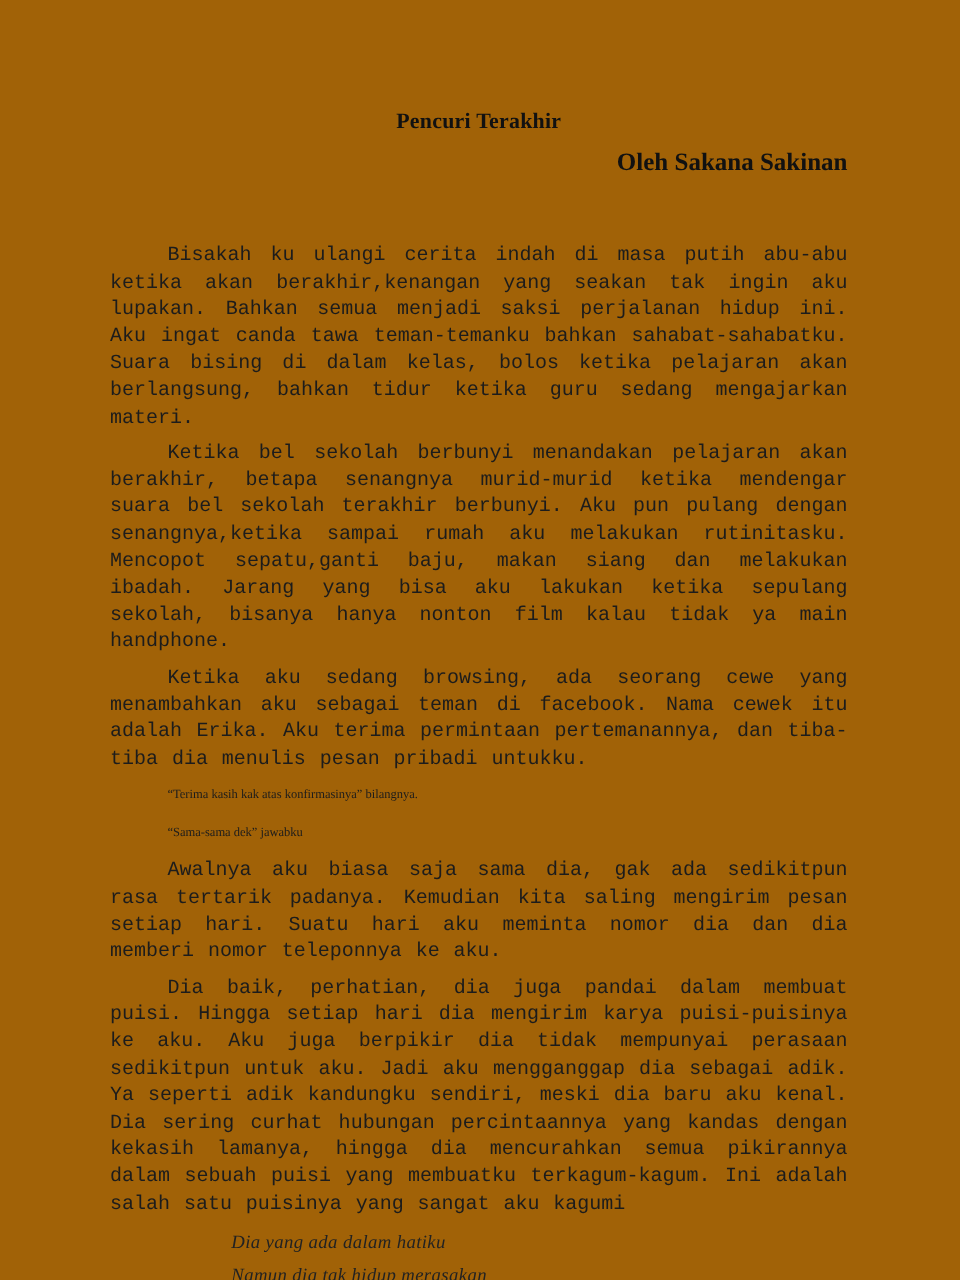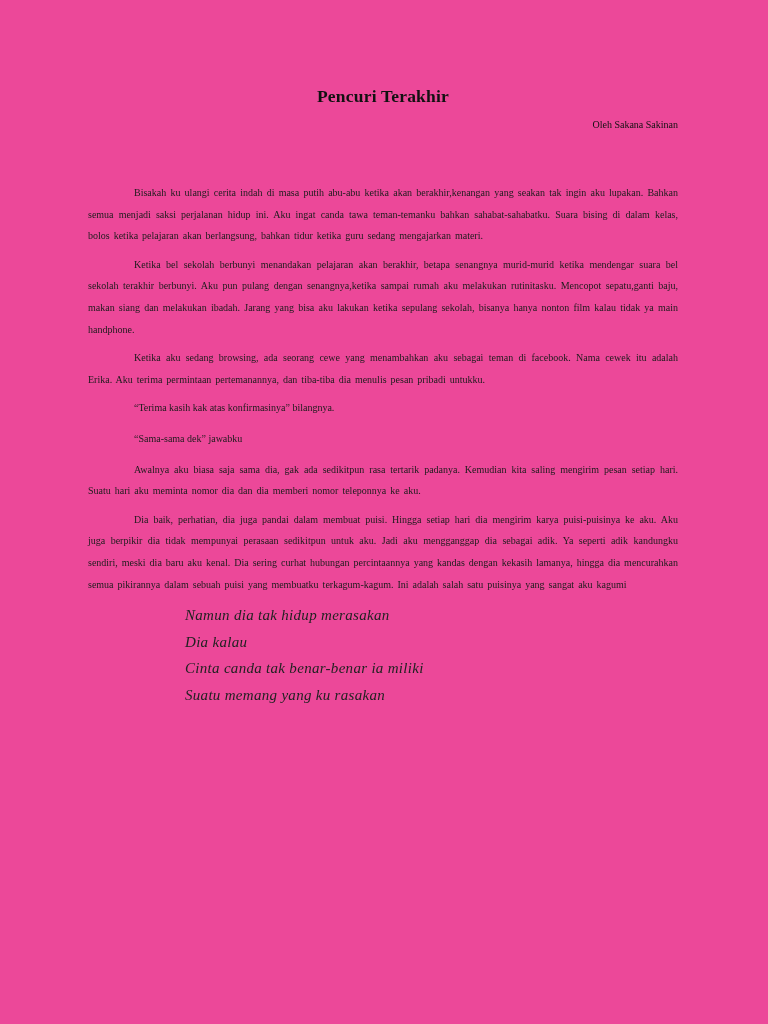--- a/index.html
+++ b/index.html
@@ -4,52 +4,53 @@
 <style>
   html, body {
     margin: 0;
     padding: 0;
     background: #ffffff;
   }
   .page {
     position: relative;
     width: 768px;
     height: 1024px;
-    background: #ec4899;
+    background: #a16207;
     overflow: hidden;
     font-family: "Liberation Serif", serif;
     color: #1a1a1a;
     box-sizing: border-box;
     padding: 86px 90px 0 88px;
   }
   .doc-title {
     text-align: center;
     font-weight: bold;
     font-size: 17.5px;
     letter-spacing: 0.2px;
     color: #111111;
   }
   .doc-byline {
     text-align: right;
-    font-weight: normal;
-    font-size: 10px;
+    font-weight: bold;
+    font-size: 20px;
     margin-top: 12px;
     color: #111111;
   }
   .body-text {
     margin-top: 52px;
   }
   .para {
-    font-size: 10px;
+    font-size: 16px;
     line-height: 21.6px;
     text-align: justify;
     text-indent: 46px;
     margin: 0 0 7px 0;
     word-spacing: 1.5px;
     color: #1c1c1c;
+    font-family: Liberation Mono, monospace;
   }
   .quote-line {
     font-size: 10px;
     line-height: 21.6px;
     text-indent: 46px;
     margin: 2px 0 9px 0;
     color: #1c1c1c;
   }
   .poem {
     margin: 4px 0 0 97px;
@@ -82,20 +83,21 @@
 
     <p class="quote-line">“Terima kasih kak atas konfirmasinya” bilangnya.</p>
 
     <p class="quote-line">“Sama-sama dek” jawabku</p>
 
     <p class="para">Awalnya aku biasa saja sama dia, gak ada sedikitpun rasa tertarik padanya. Kemudian kita saling mengirim pesan setiap hari. Suatu hari aku meminta nomor dia dan dia memberi nomor teleponnya ke aku.</p>
 
     <p class="para">Dia baik, perhatian, dia juga pandai dalam membuat puisi. Hingga setiap hari dia mengirim karya puisi-puisinya ke aku. Aku juga berpikir dia tidak mempunyai perasaan sedikitpun untuk aku. Jadi aku mengganggap dia sebagai adik. Ya seperti adik kandungku sendiri, meski dia baru aku kenal. Dia sering curhat hubungan percintaannya yang kandas dengan kekasih lamanya, hingga dia mencurahkan semua pikirannya dalam sebuah puisi yang membuatku terkagum-kagum. Ini adalah salah satu puisinya yang sangat aku kagumi</p>
 
     <div class="poem">
+      <p class="poem-line">Dia yang ada dalam hatiku</p>
       <p class="poem-line">Namun dia tak hidup merasakan</p>
       <p class="poem-line">Dia kalau</p>
       <p class="poem-line">Cinta canda tak benar-benar ia miliki</p>
       <p class="poem-line">Suatu memang yang ku rasakan</p>
     </div>
 
   </div>
 
 </div>
 

